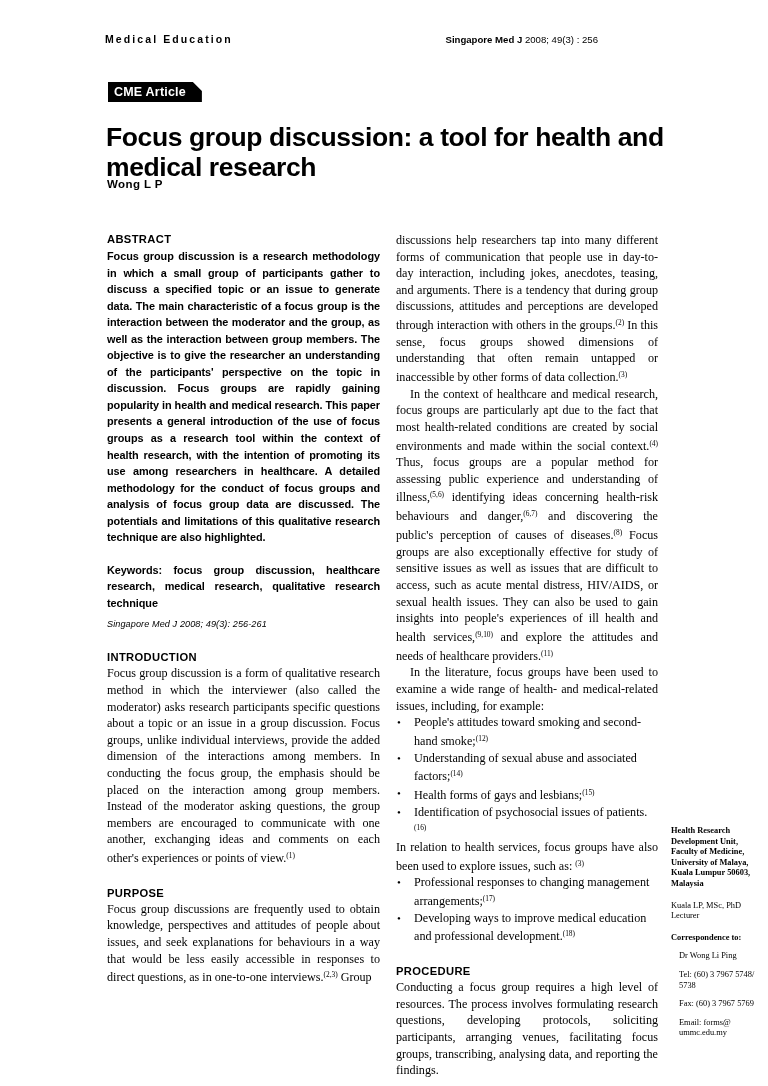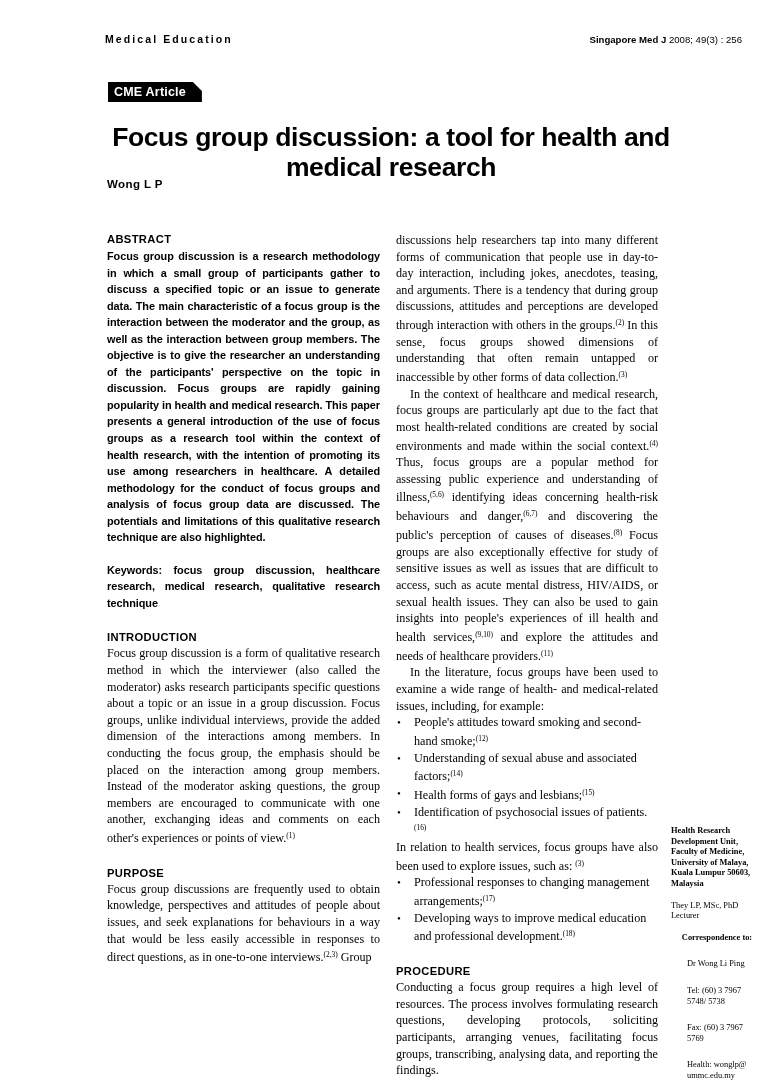--- a/index.html
+++ b/index.html
@@ -21,21 +21,21 @@
   .page {
     position: absolute;
     inset: 0;
   }
 
   
   .running-head {
     position: absolute;
     left: 105px;
     top: 33px;
-    width: 637px;
+    width: 493px;
     display: flex;
     justify-content: space-between;
     align-items: baseline;
   }
   .rh-left {
     font-family: "Liberation Sans", sans-serif;
     font-weight: bold;
     font-size: 10.5px;
     letter-spacing: 2.1px;
     color: #000;
@@ -75,21 +75,20 @@
     position: absolute;
     left: 106px;
     top: 104px;
     width: 570px;
     font-family: "Liberation Sans", sans-serif;
     font-weight: bold;
     font-size: 26.5px;
     line-height: 30px;
     letter-spacing: -0.4px;
     color: #000;
-    text-align: center;
   }
   .author {
     position: absolute;
     left: 107px;
     top: 178px;
     font-family: "Liberation Sans", sans-serif;
     font-weight: bold;
     font-size: 11.5px;
     letter-spacing: 0.4px;
   }
@@ -219,28 +218,27 @@
     font-family: "Liberation Serif", serif;
     font-size: 8.4px;
     line-height: 10.6px;
     margin: 11px 0 0 0;
   }
   .side-corr-head {
     font-family: "Liberation Serif", serif;
     font-size: 8.4px;
     line-height: 10.6px;
     margin: 11px 0 0 0;
-    text-align: center;
   }
   .side-corr-head b { font-weight: bold; }
   .side-corr {
     font-family: "Liberation Serif", serif;
     font-size: 8.4px;
     line-height: 10.6px;
-    margin: 16px;
+    margin: 8px;
     word-break: break-word;
   }
 </style>
 </head>
 <body>
 
 <div class="page">
 
   <div class="running-head">
     <span class="rh-left">Medical Education</span>
@@ -254,20 +252,21 @@
   <h1 class="title">Focus group discussion: a tool for health and medical research</h1>
   <div class="author">Wong L P</div>
 
   <div class="col-left">
 
     <div class="sec-head-sans">ABSTRACT</div>
     <p class="abstract-body">Focus group discussion is a research methodology in which a small group of participants gather to discuss a specified topic or an issue to generate data. The main characteristic of a focus group is the interaction between the moderator and the group, as well as the interaction between group members. The objective is to give the researcher an understanding of the participants' perspective on the topic in discussion. Focus groups are rapidly gaining popularity in health and medical research. This paper presents a general introduction of the use of focus groups as a research tool within the context of health research, with the intention of promoting its use among researchers in healthcare. A detailed methodology for the conduct of focus groups and analysis of focus group data are discussed. The potentials and limitations of this qualitative research technique are also highlighted.</p>
 
     <p class="keywords">Keywords: focus group discussion, healthcare research, medical research, qualitative research technique</p>
 
+    <p class="citation">Singapore Med J 2008; 49(3): 256-261</p>
 
     <div class="sec-head spaced">INTRODUCTION</div>
     <p class="body-p"><span>Focus group discussion is a form of qualitative research method in which the interviewer (also called the moderator) asks research participants specific questions about a topic or an issue in a group discussion. Focus groups, unlike individual interviews, provide the added dimension of the interactions among members. In conducting the focus group, the emphasis should be placed on the interaction among group members. Instead of the moderator asking questions, the group members are encouraged to communicate with one another, exchanging ideas and comments on each other's experiences or points of view.</span><sup class="ref">(1)</sup></p>
 
     <div class="sec-head spaced">PURPOSE</div>
     <p class="body-p"><span>Focus group discussions are frequently used to obtain knowledge, perspectives and attitudes of people about issues, and seek explanations for behaviours in a way that would be less easily accessible in responses to direct questions, as in one-to-one interviews.</span><sup class="ref">(2,3)</sup><span> Group</span></p>
 
   </div>
 
   <div class="col-right">
@@ -292,21 +291,21 @@
       <li><span>Developing ways to improve medical education and professional development.</span><sup class="ref">(18)</sup></li>
     </ul>
 
     <div class="sec-head spaced">PROCEDURE</div>
     <p class="body-p">Conducting a focus group requires a high level of resources. The process involves formulating research questions, developing protocols, soliciting participants, arranging venues, facilitating focus groups, transcribing, analysing data, and reporting the findings.</p>
 
   </div>
 
   <div class="col-side">
     <p class="side-affil">Health Research Development Unit, Faculty of Medicine, University of Malaya, Kuala Lumpur 50603, Malaysia</p>
-    <p class="side-person"><span>They LP, MSc, PhD</span><br><span>Lecturer</span></p>
+    <p class="side-person"><span>Kuala LP, MSc, PhD</span><br><span>Lecturer</span></p>
     <p class="side-corr-head"><b>Correspondence to:</b></p>
     <p class="side-corr">Dr Wong Li Ping</p>
     <p class="side-corr">Tel: (60) 3 7967 5748/ 5738</p>
     <p class="side-corr">Fax: (60) 3 7967 5769</p>
-    <p class="side-corr">Health: wonglp@ ummc.edu.my</p>
+    <p class="side-corr">Email: forms@ ummc.edu.my</p>
   </div>
 
 </div>
 
 </body></html>

